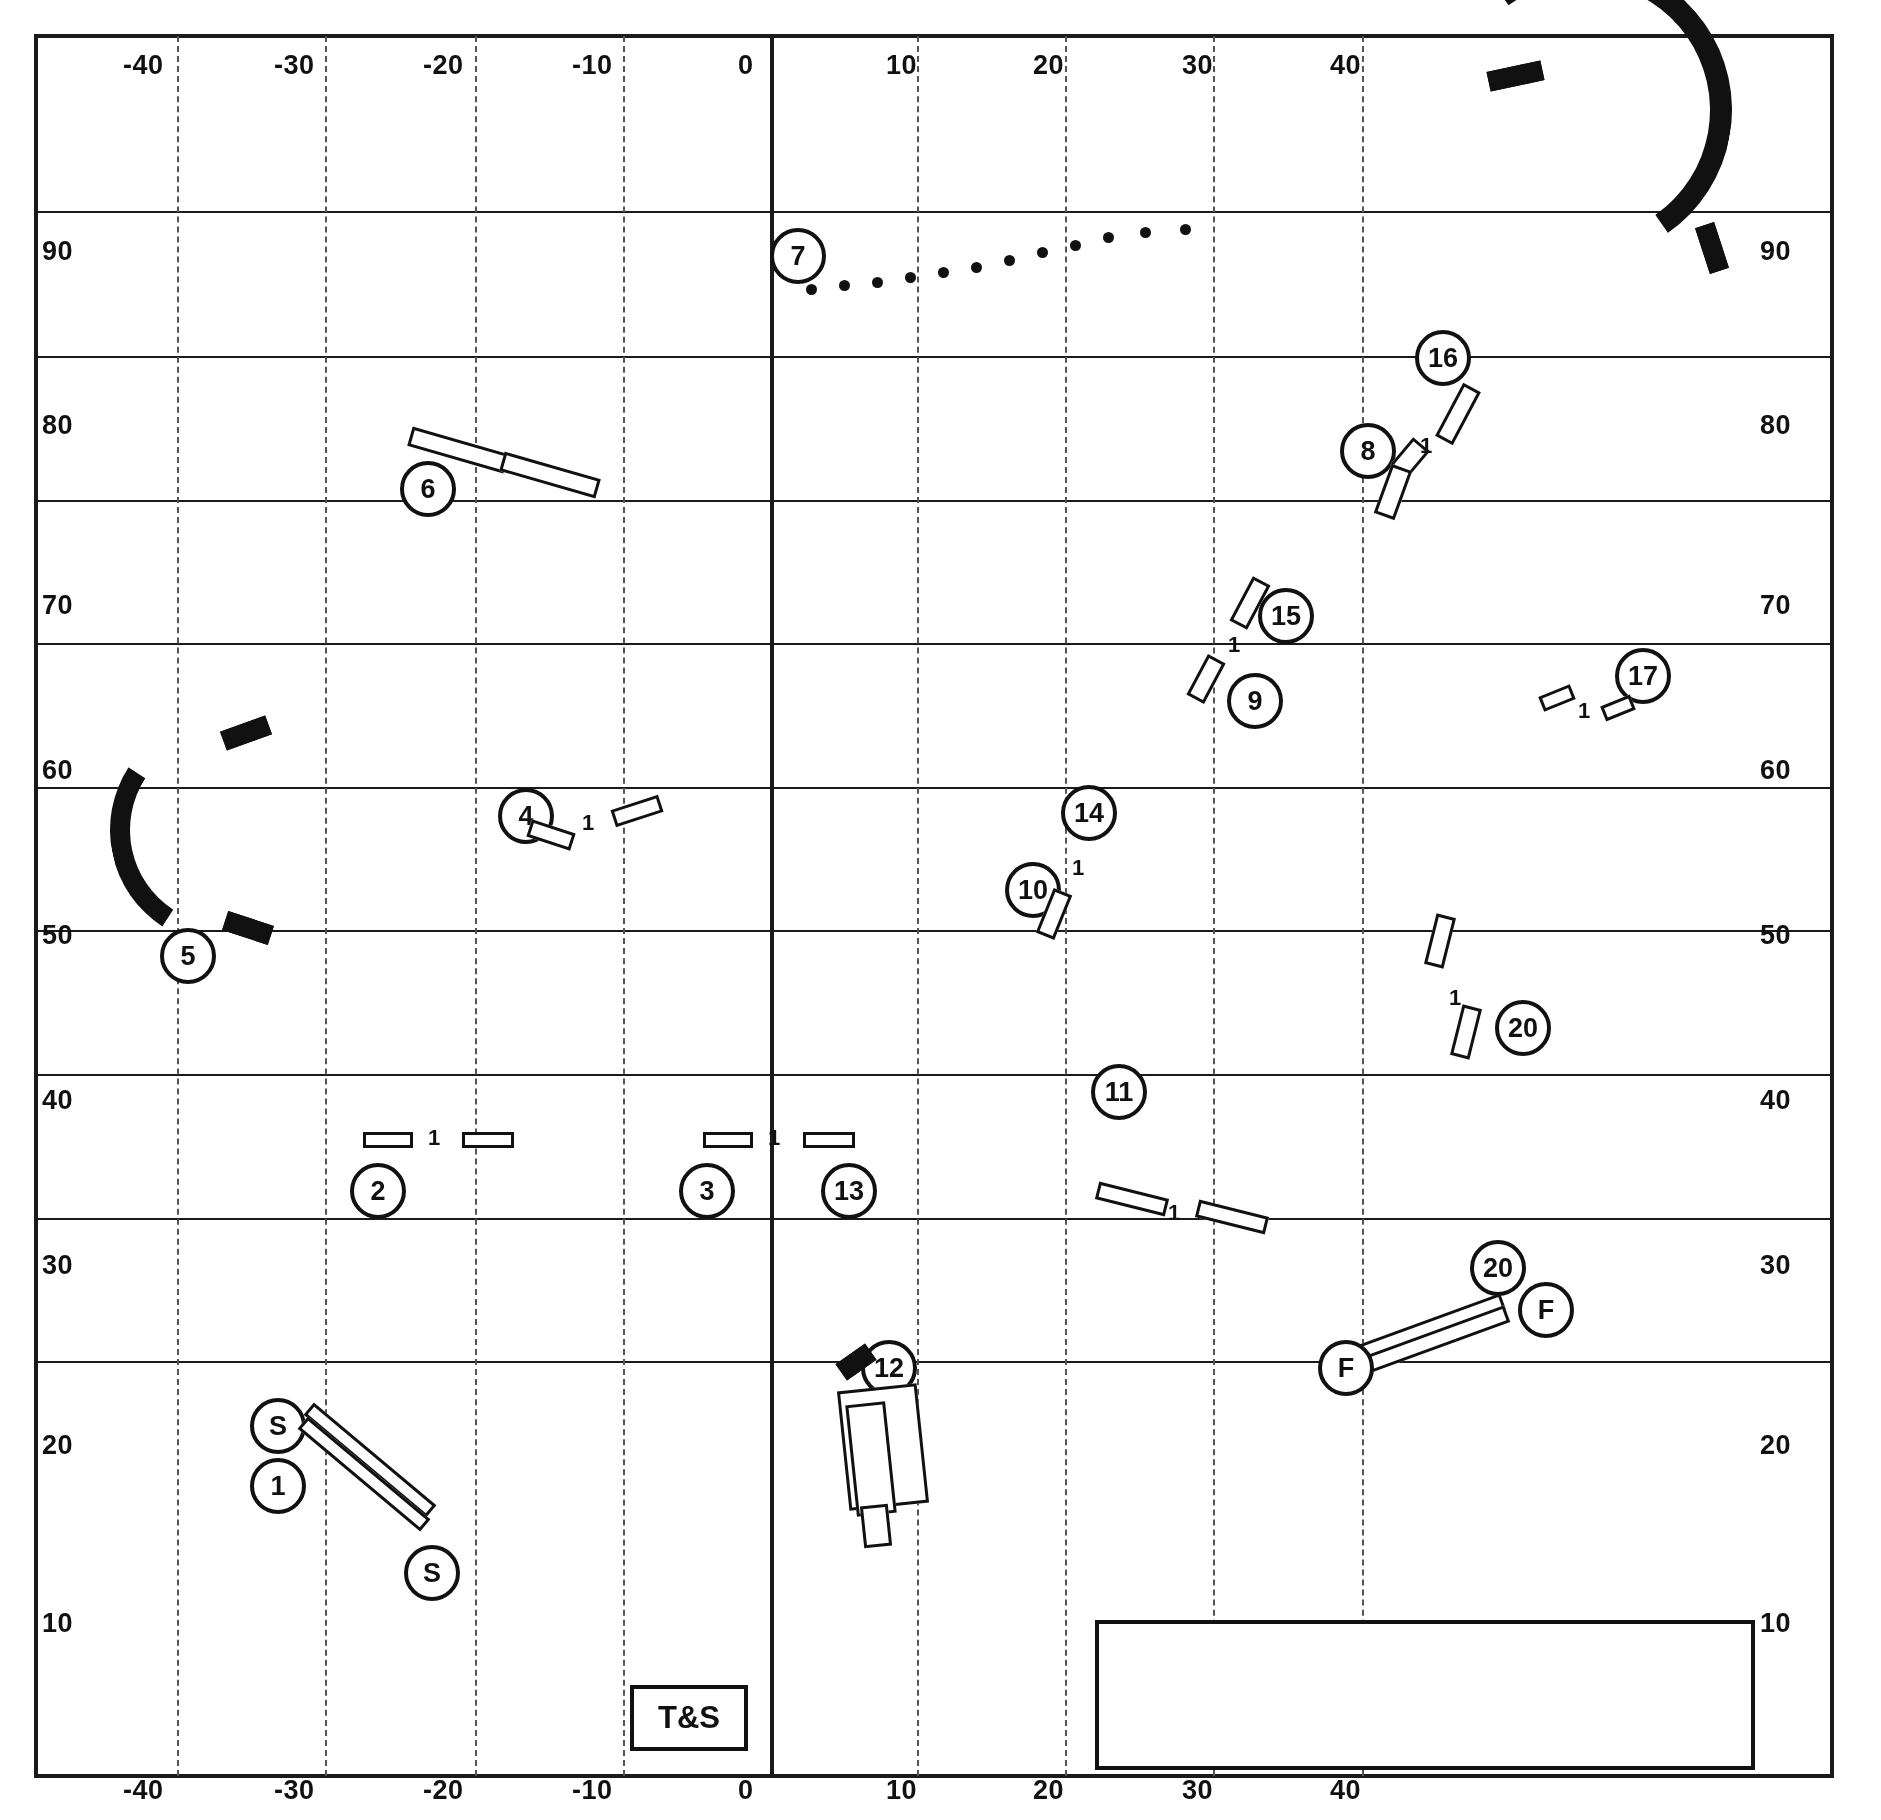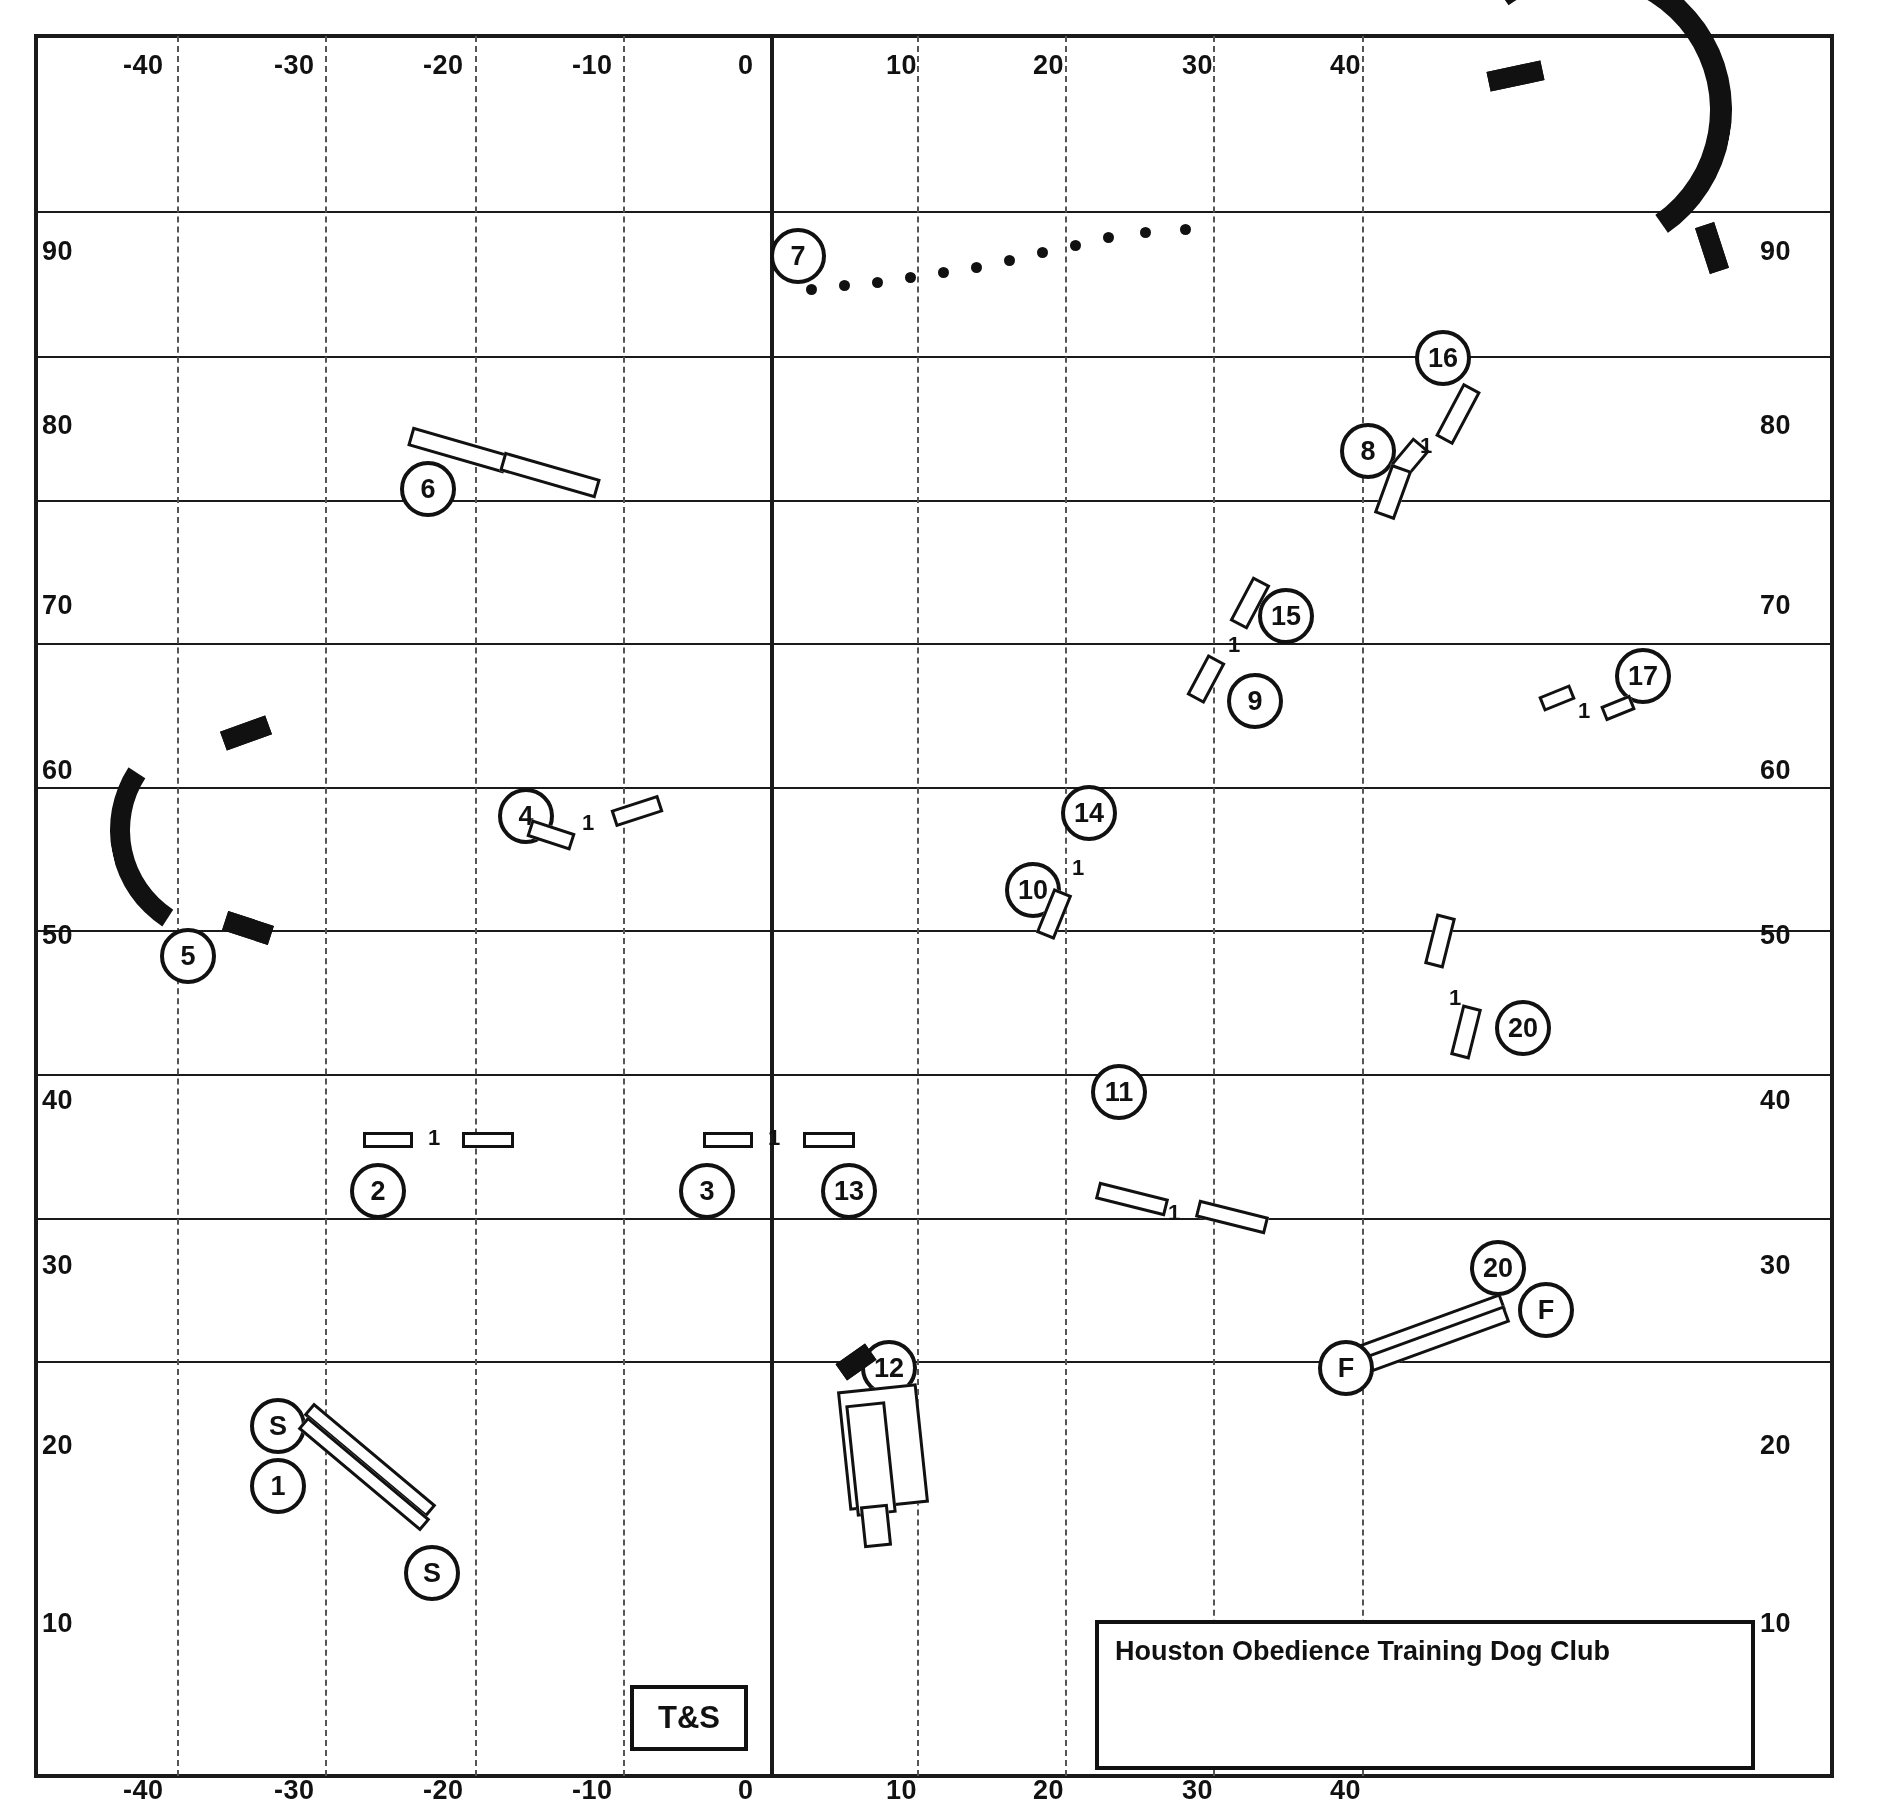--- a/index.html
+++ b/index.html
@@ -211,16 +211,15 @@
 
   <div class="node" style="left:250px;top:1398px;">S</div>
   <div class="node" style="left:250px;top:1458px;">1</div>
   <div class="bar" style="left:290px;top:1452px;width:160px;height:16px;transform:rotate(40deg);"></div>
   <div class="bar" style="left:284px;top:1466px;width:160px;height:16px;transform:rotate(40deg);"></div>
   <div class="node" style="left:404px;top:1545px;">S</div>
 
   <div class="tscbox" style="left:630px;top:1685px;width:110px;height:58px;">T&amp;S</div>
 
   <div class="titlebox" style="left:1095px;top:1620px;width:660px;height:150px;">
-    <div>Houston Obedience Training Dog Club</div>
   </div>
 
 </div>
 
 </body></html>

